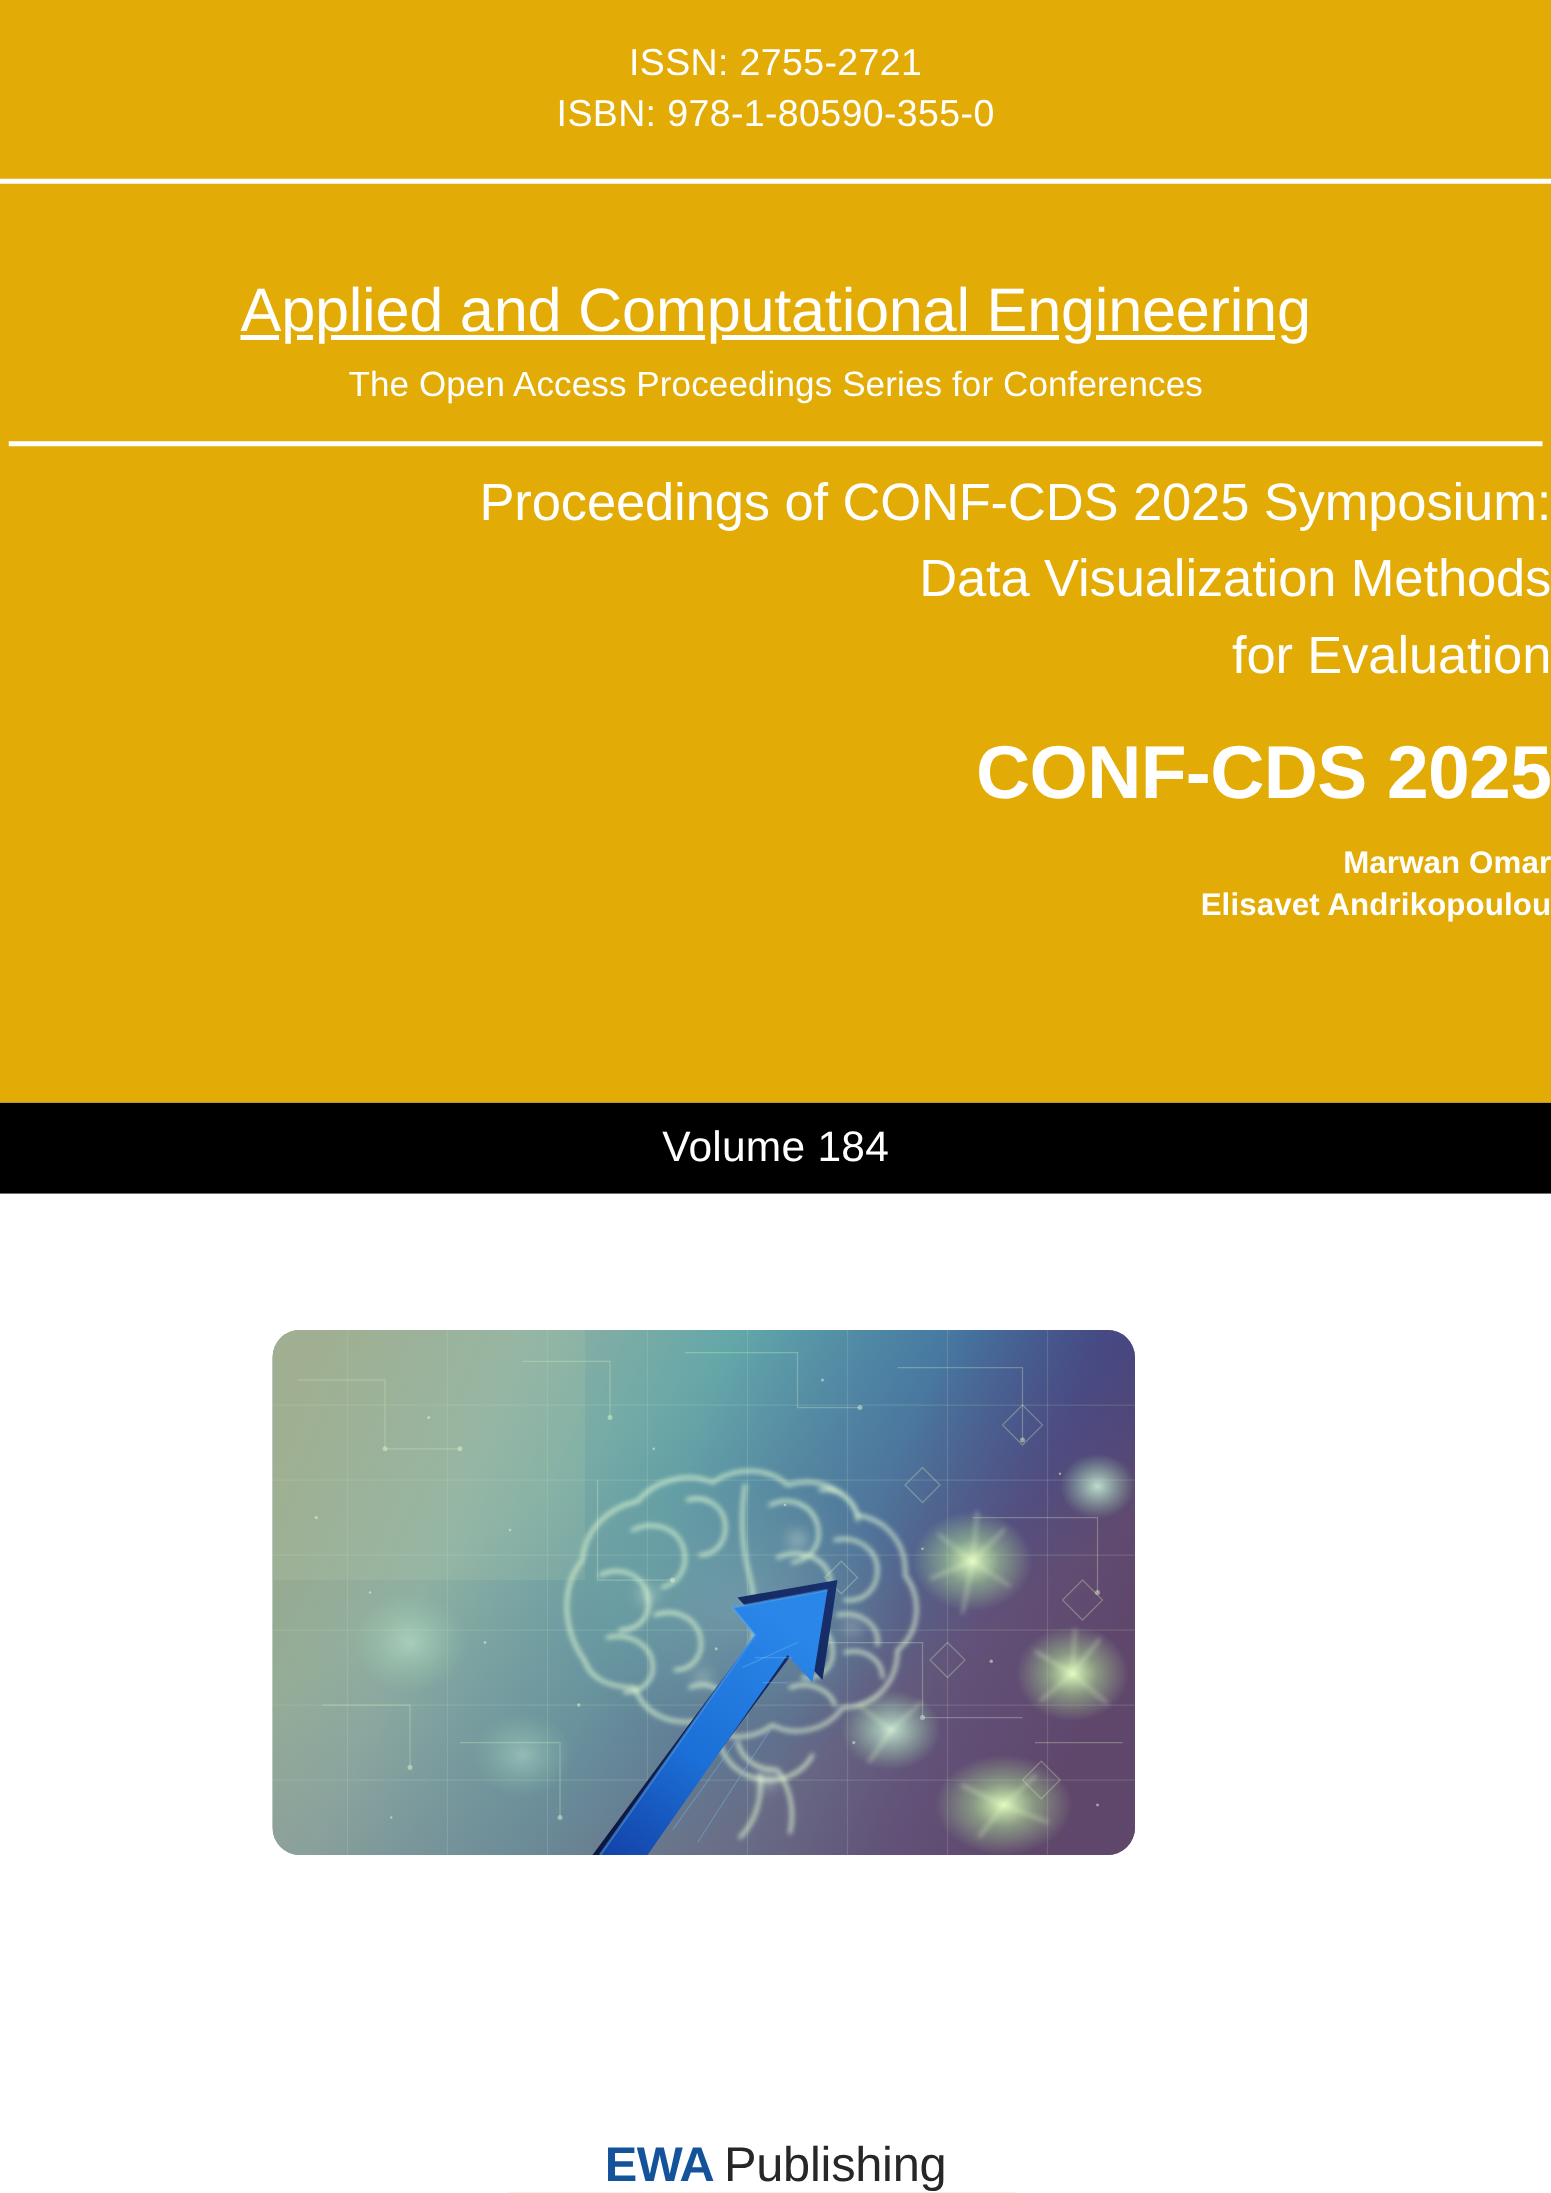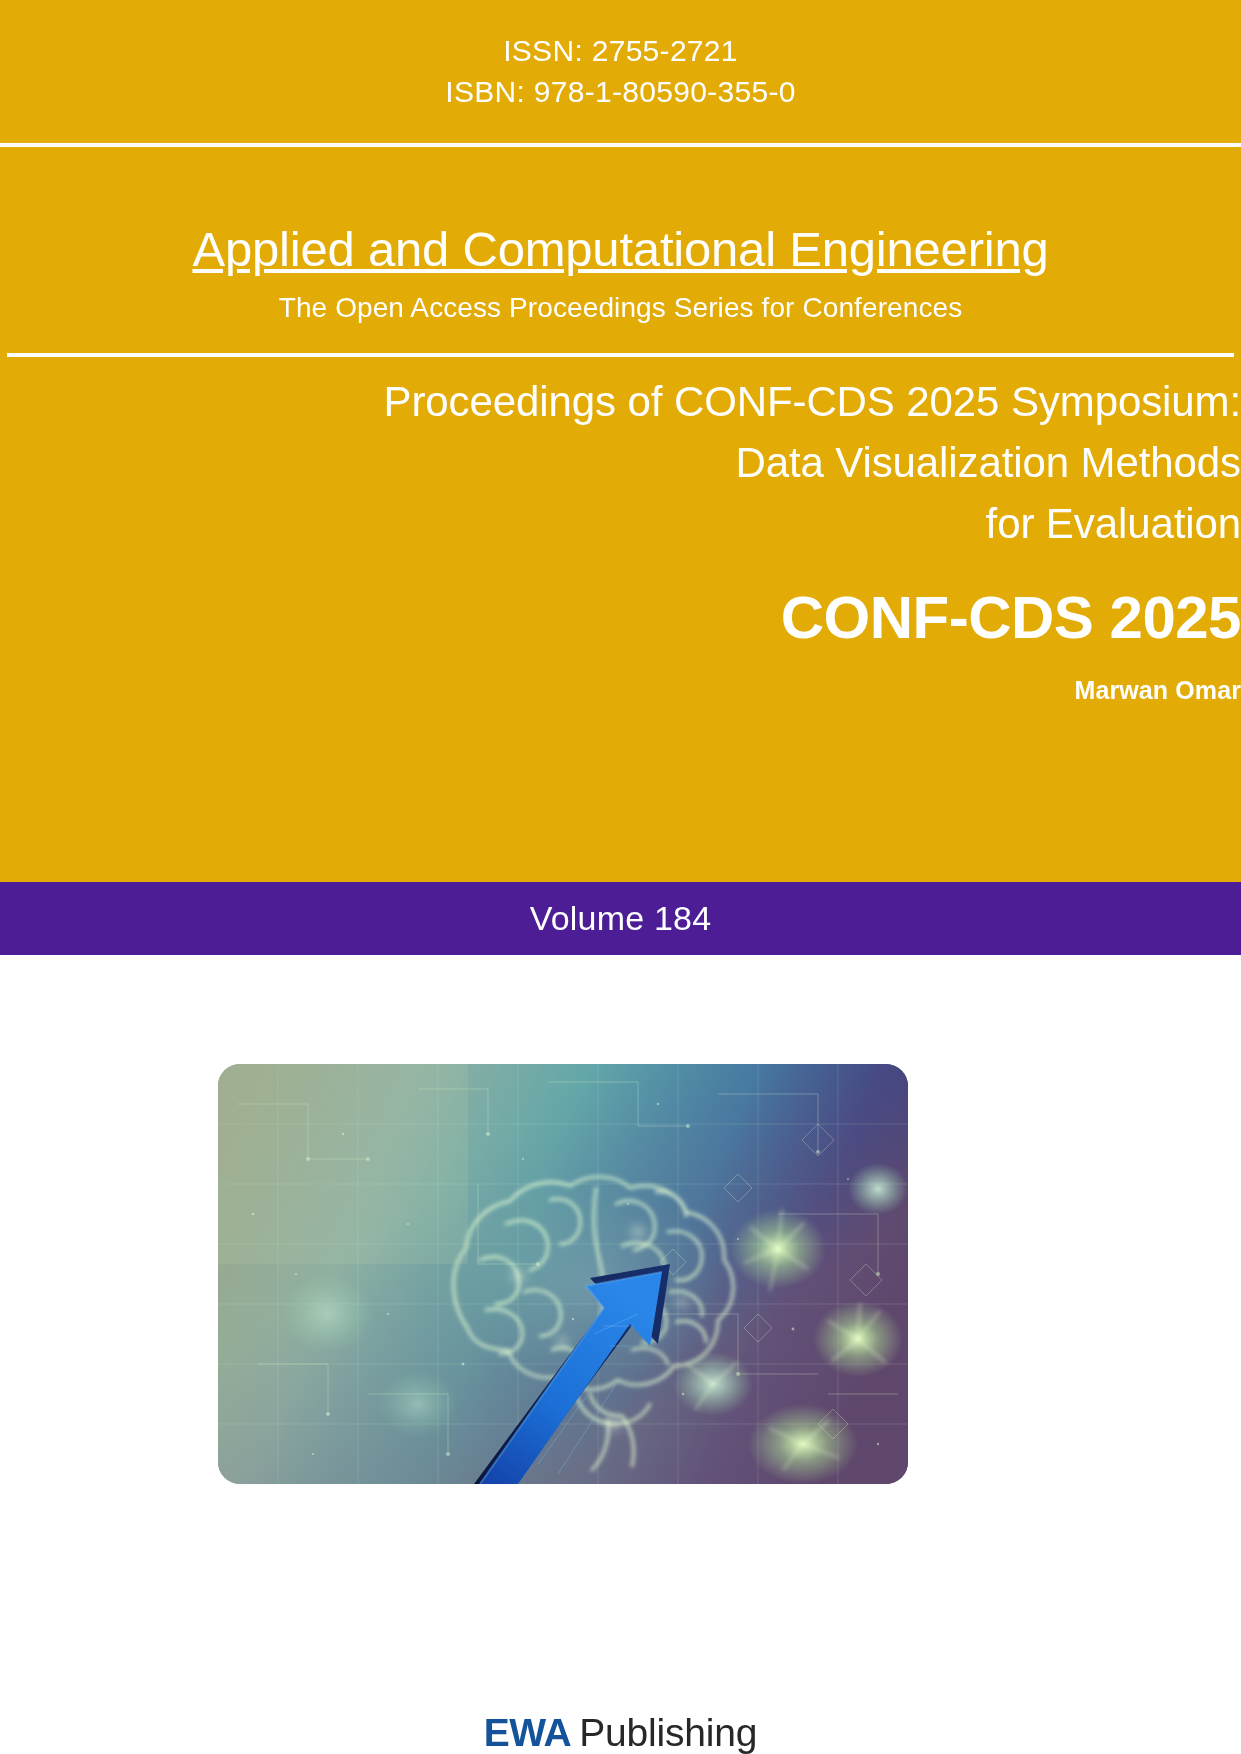--- a/index.html
+++ b/index.html
@@ -114,21 +114,21 @@
     font-size: 25px;
     font-weight: 700;
     line-height: 1.38;
     letter-spacing: 0.1px;
   }
 
   
   .volume-bar {
     width: 100%;
     height: 73px;
-    background: #4c1d95;
+    background: #000000;
     display: flex;
     align-items: center;
     justify-content: center;
     text-align: right;
   }
   .volume-text {
     color: #ffffff;
     font-size: 34px;
     font-weight: 400;
     letter-spacing: 0.2px;
@@ -199,20 +199,21 @@
 
     <div class="rule-inset"></div>
 
     <div class="proceedings-area">
       <div class="proc-title">Proceedings of CONF-CDS 2025 Symposium:</div>
       <div class="proc-title">Data Visualization Methods</div>
       <div class="proc-title">for Evaluation</div>
       <div class="conf-name">CONF-CDS 2025</div>
       <div class="editors">
         <div>Marwan Omar</div>
+        <div>Elisavet Andrikopoulou</div>
       </div>
     </div>
   </div>
 
   <div class="volume-bar">
     <div class="volume-text">Volume 184</div>
   </div>
 
   <div class="lower">
 

